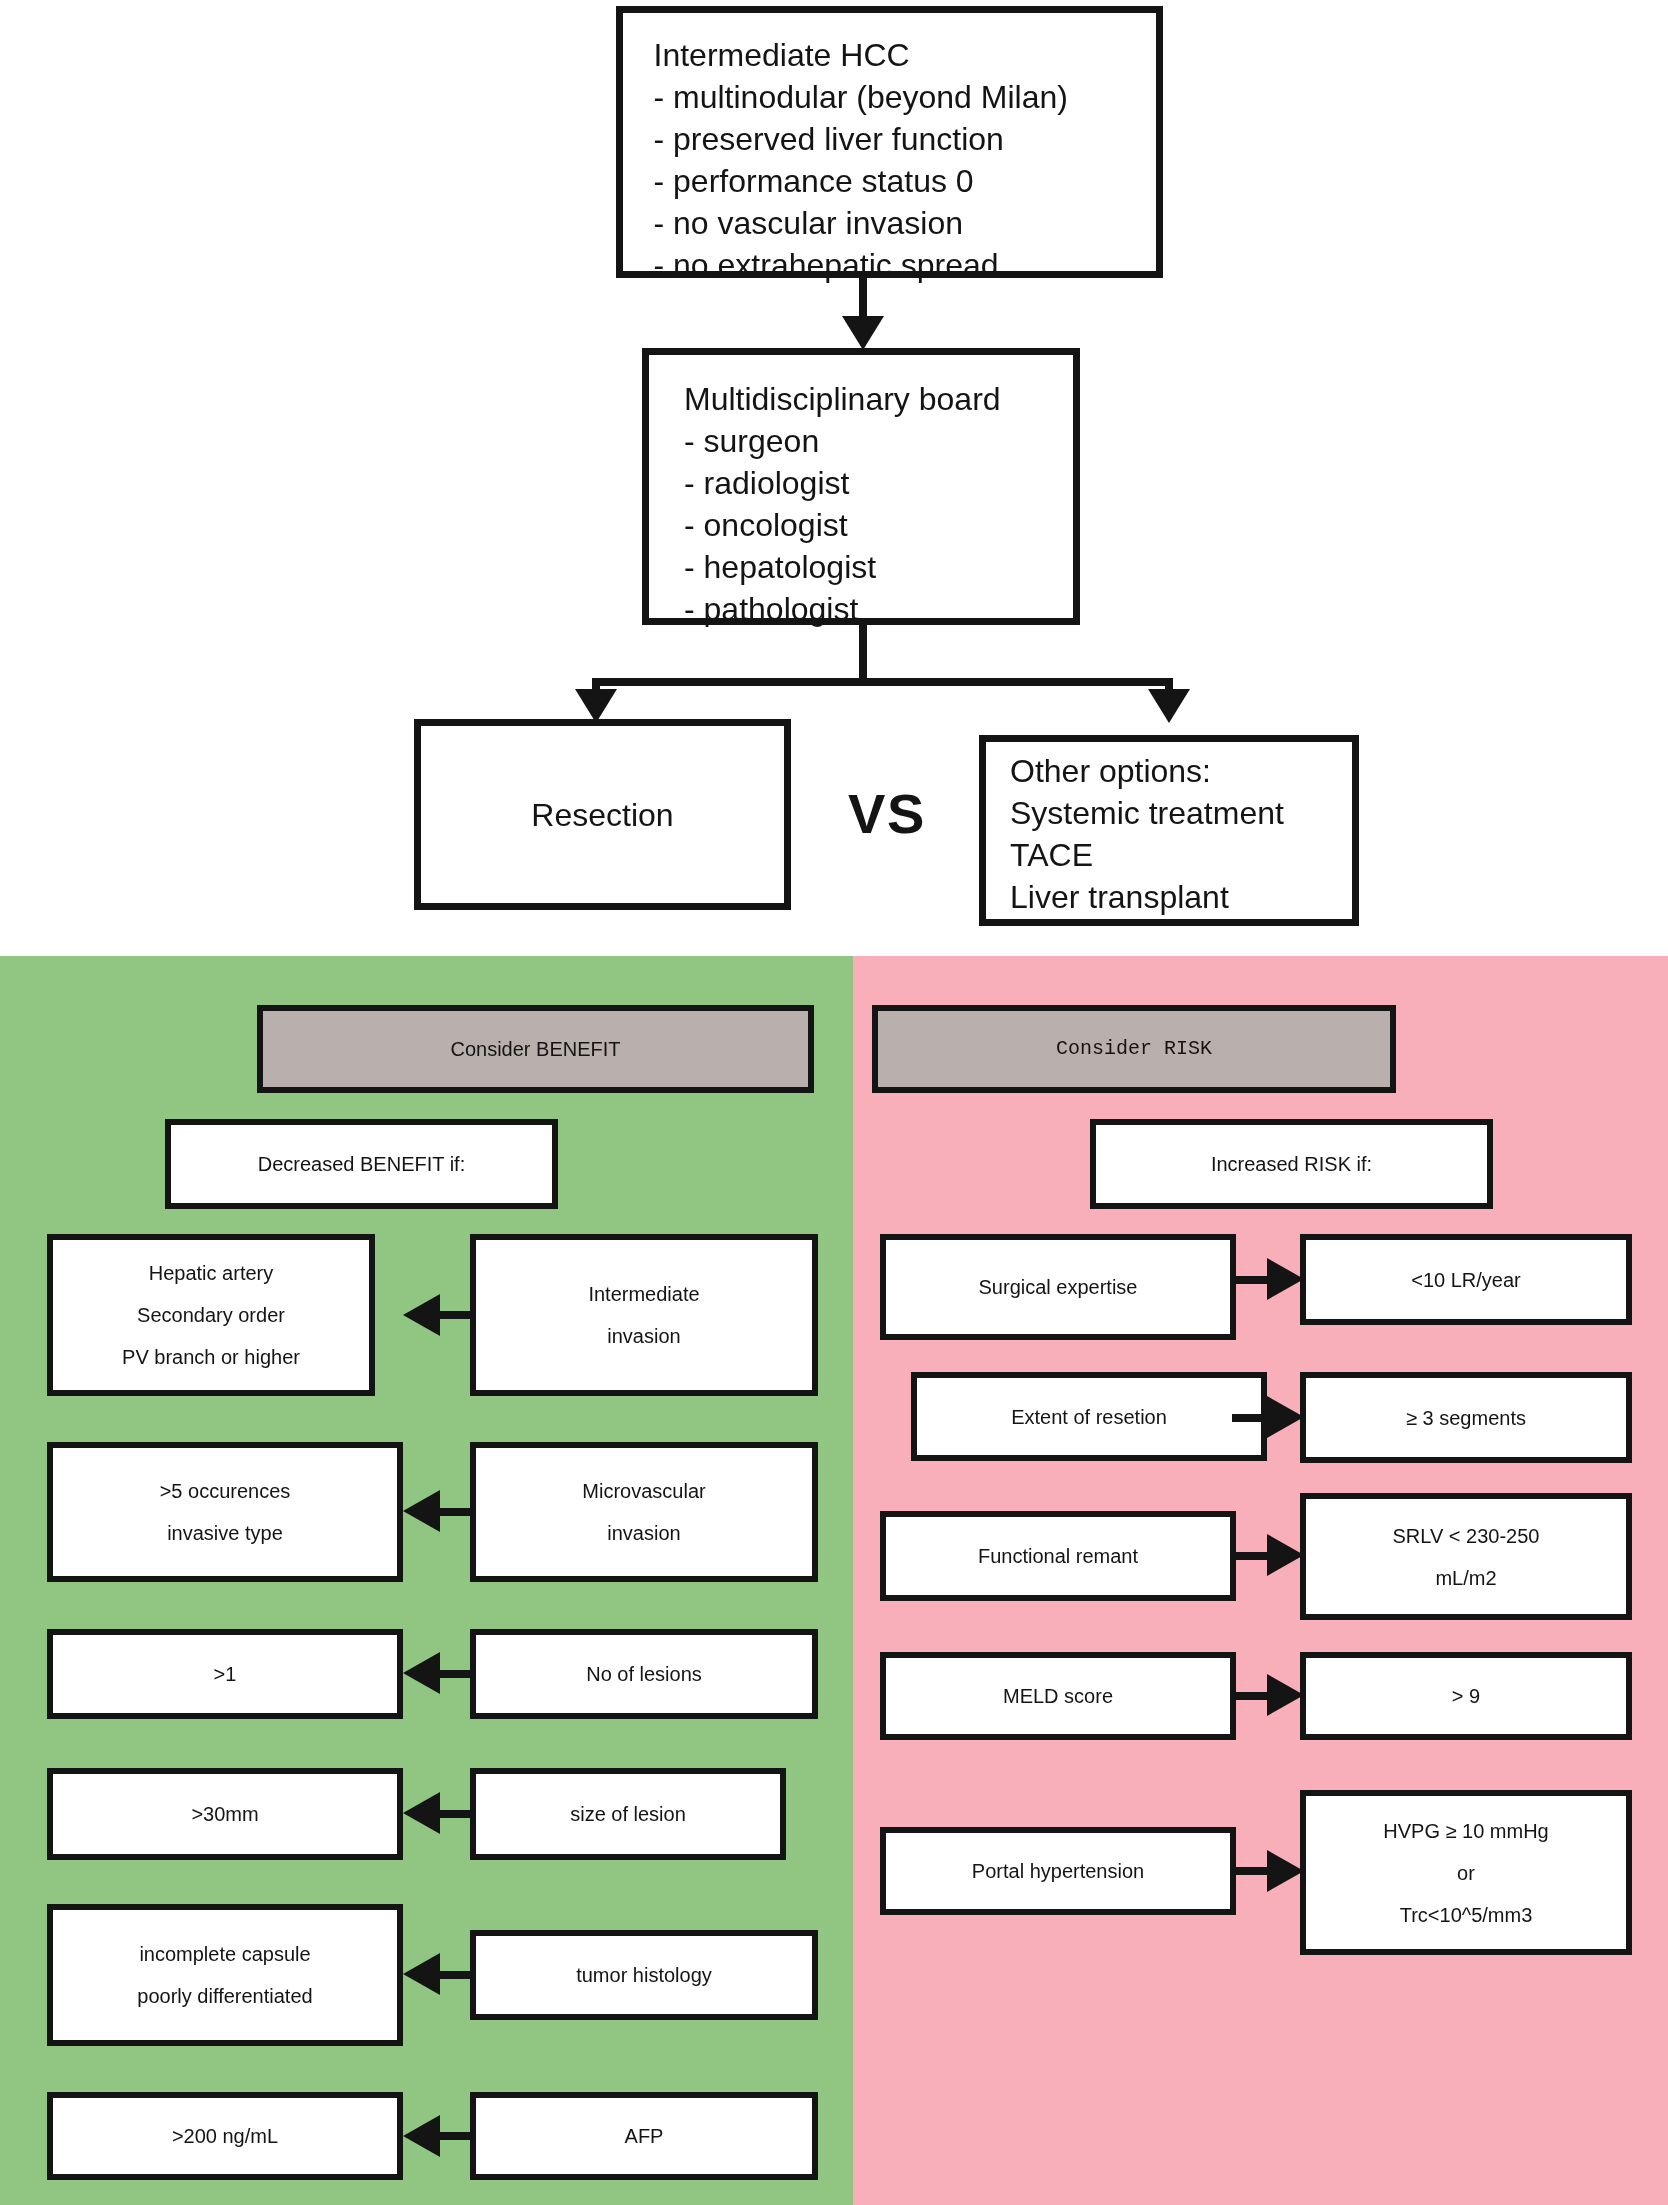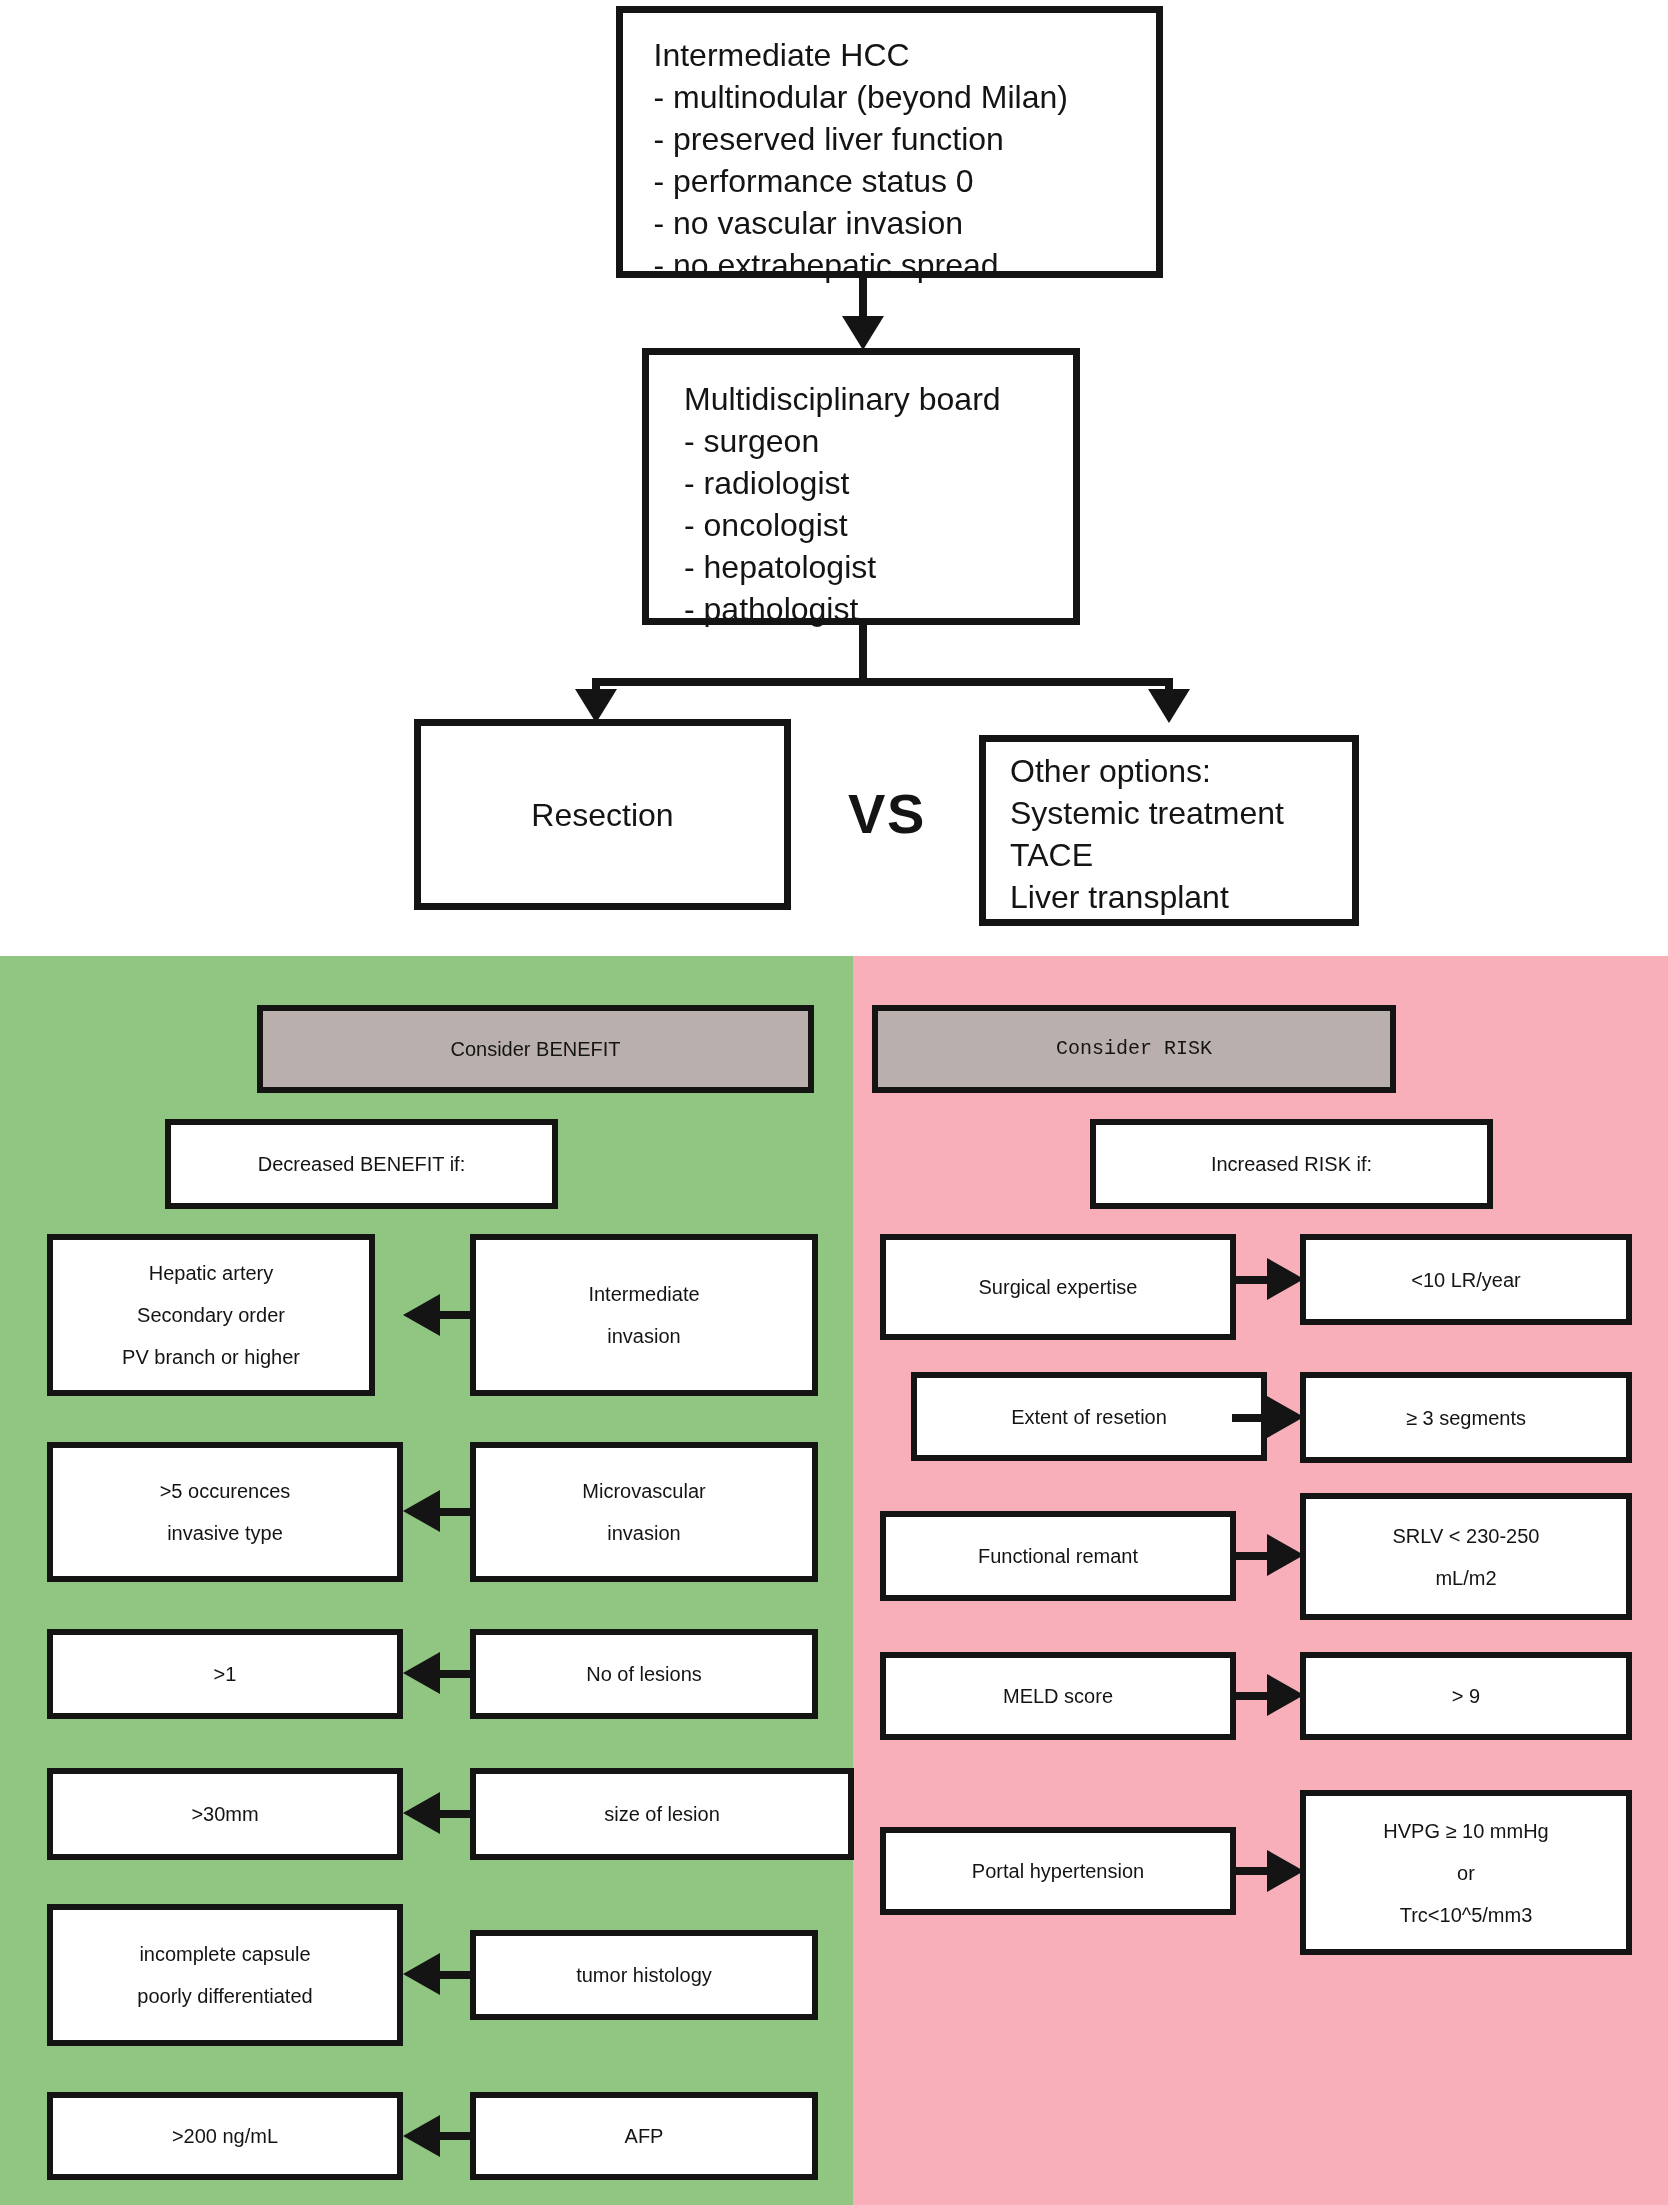--- a/index.html
+++ b/index.html
@@ -139,21 +139,21 @@
   <div class="hshaft" style="left:437px; top:1670px; width:36px;"></div>
   <div class="node node-thin flex-center" style="left:470px; top:1629px; width:348px; height:90px;">
     <div class="txt row-text">No of lesions</div>
   </div>
 
   <div class="node node-thin flex-center" style="left:47px; top:1768px; width:356px; height:92px;">
     <div class="txt row-text">&gt;30mm</div>
   </div>
   <div class="lhead" style="left:403px; top:1792px;"></div>
   <div class="hshaft" style="left:437px; top:1810px; width:36px;"></div>
-  <div class="node node-thin flex-center" style="left:470px; top:1768px; width:384px; height:92px;">
+  <div class="node node-thin flex-center" style="left:470px; top:1768px; width:316px; height:92px;">
     <div class="txt row-text">size of lesion</div>
   </div>
 
   <div class="node node-thin flex-center" style="left:47px; top:1904px; width:356px; height:142px;">
     <div class="txt row-text">incomplete capsule
 poorly differentiated</div>
   </div>
   <div class="lhead" style="left:403px; top:1953px;"></div>
   <div class="hshaft" style="left:437px; top:1971px; width:36px;"></div>
   <div class="node node-thin flex-center" style="left:470px; top:1930px; width:348px; height:90px;">

